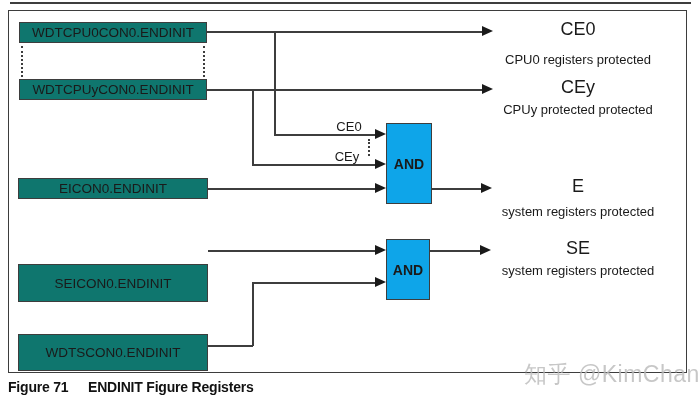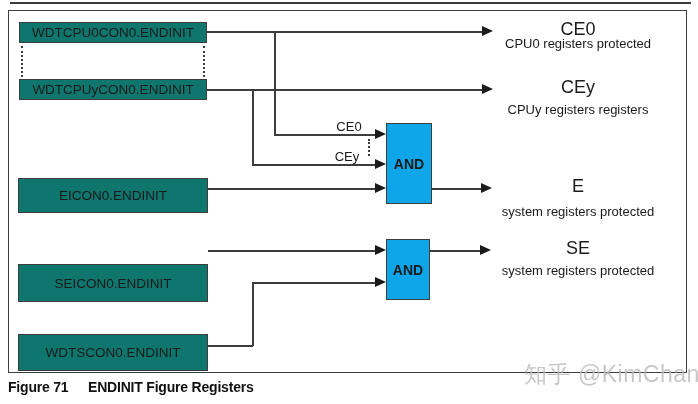--- a/index.html
+++ b/index.html
@@ -43,21 +43,21 @@
   <div class="toprule"></div>
 
   <div class="frame"></div>
 
   <div class="regbox" style="left:19px;top:22px;width:188px;height:21px;">
     <span>WDTCPU0CON0.ENDINIT</span>
   </div>
   <div class="regbox" style="left:19px;top:79px;width:188px;height:21px;">
     <span>WDTCPUyCON0.ENDINIT</span>
   </div>
-  <div class="regbox" style="left:18px;top:178px;width:190px;height:35px;">
+  <div class="regbox" style="left:18px;top:178px;width:190px;height:21px;">
     <span>EICON0.ENDINIT</span>
   </div>
   <div class="regbox" style="left:18px;top:240px;width:190px;height:38px;margin-top:24px;">
     <span>SEICON0.ENDINIT</span>
   </div>
   <div class="regbox" style="left:18px;top:334px;width:190px;height:37px;">
     <span>WDTSCON0.ENDINIT</span>
   </div>
 
   <div class="dots" style="left:21px;top:46px;height:31px;"></div>
@@ -93,24 +93,24 @@
   <div class="arrow" style="left:481px;top:183px;"></div>
   <div class="arrow" style="left:375px;top:245px;"></div>
   <div class="arrow" style="left:480px;top:245px;"></div>
   <div class="arrow" style="left:375px;top:277px;"></div>
 
   <div class="siglabel" style="left:329px;top:119px;">CE0</div>
   <div class="siglabel" style="left:327px;top:149px;">CEy</div>
   <div class="dots" style="left:368px;top:139px;height:17px;"></div>
 
   <div class="outname" style="top:19px;">CE0</div>
-  <div class="outdesc" style="top:36px;">CPU0 registers protected</div>
+  <div class="outdesc" style="top:52px;">CPU0 registers protected</div>
 
   <div class="outname" style="top:77px;">CEy</div>
-  <div class="outdesc" style="top:102px;">CPUy registers registers</div>
+  <div class="outdesc" style="top:102px;">CPUy protected protected</div>
 
   <div class="outname" style="top:176px;">E</div>
   <div class="outdesc" style="top:204px;">system registers protected</div>
 
   <div class="outname" style="top:238px;">SE</div>
   <div class="outdesc" style="top:263px;">system registers protected</div>
 
   <div class="cap" style="left:8px;">Figure 71</div>
   <div class="cap" style="left:88px;">ENDINIT Figure Registers</div>
 

